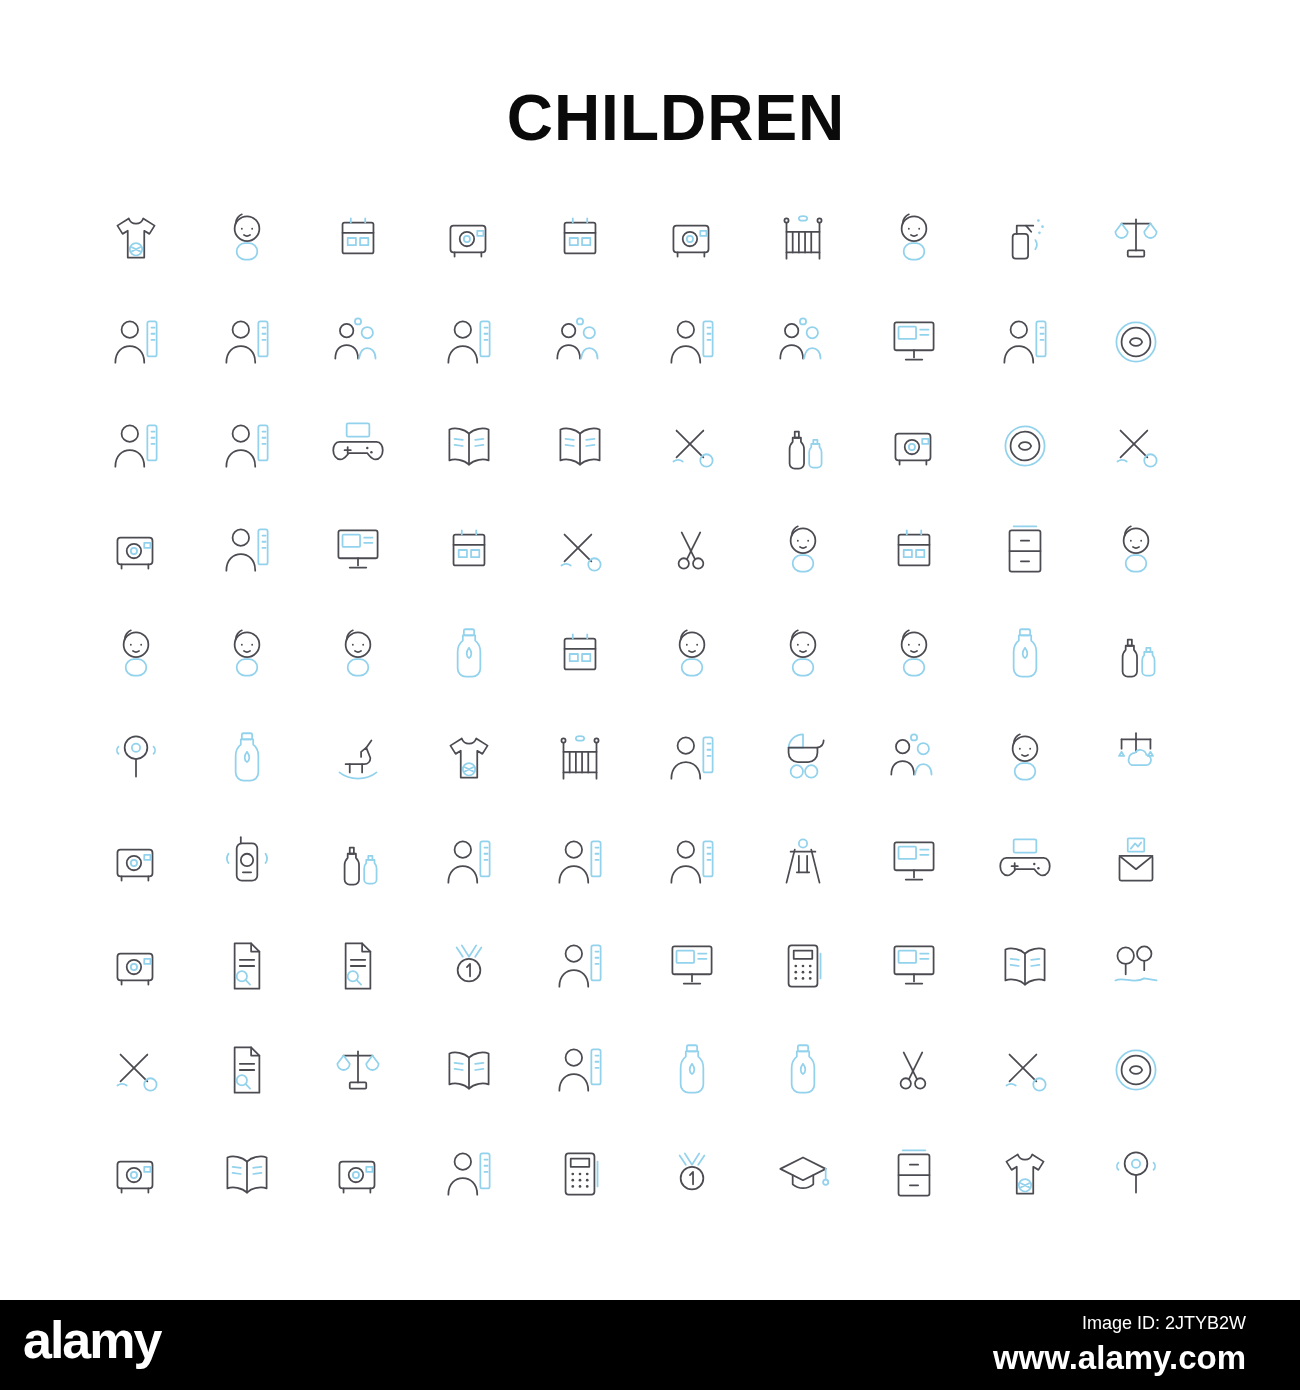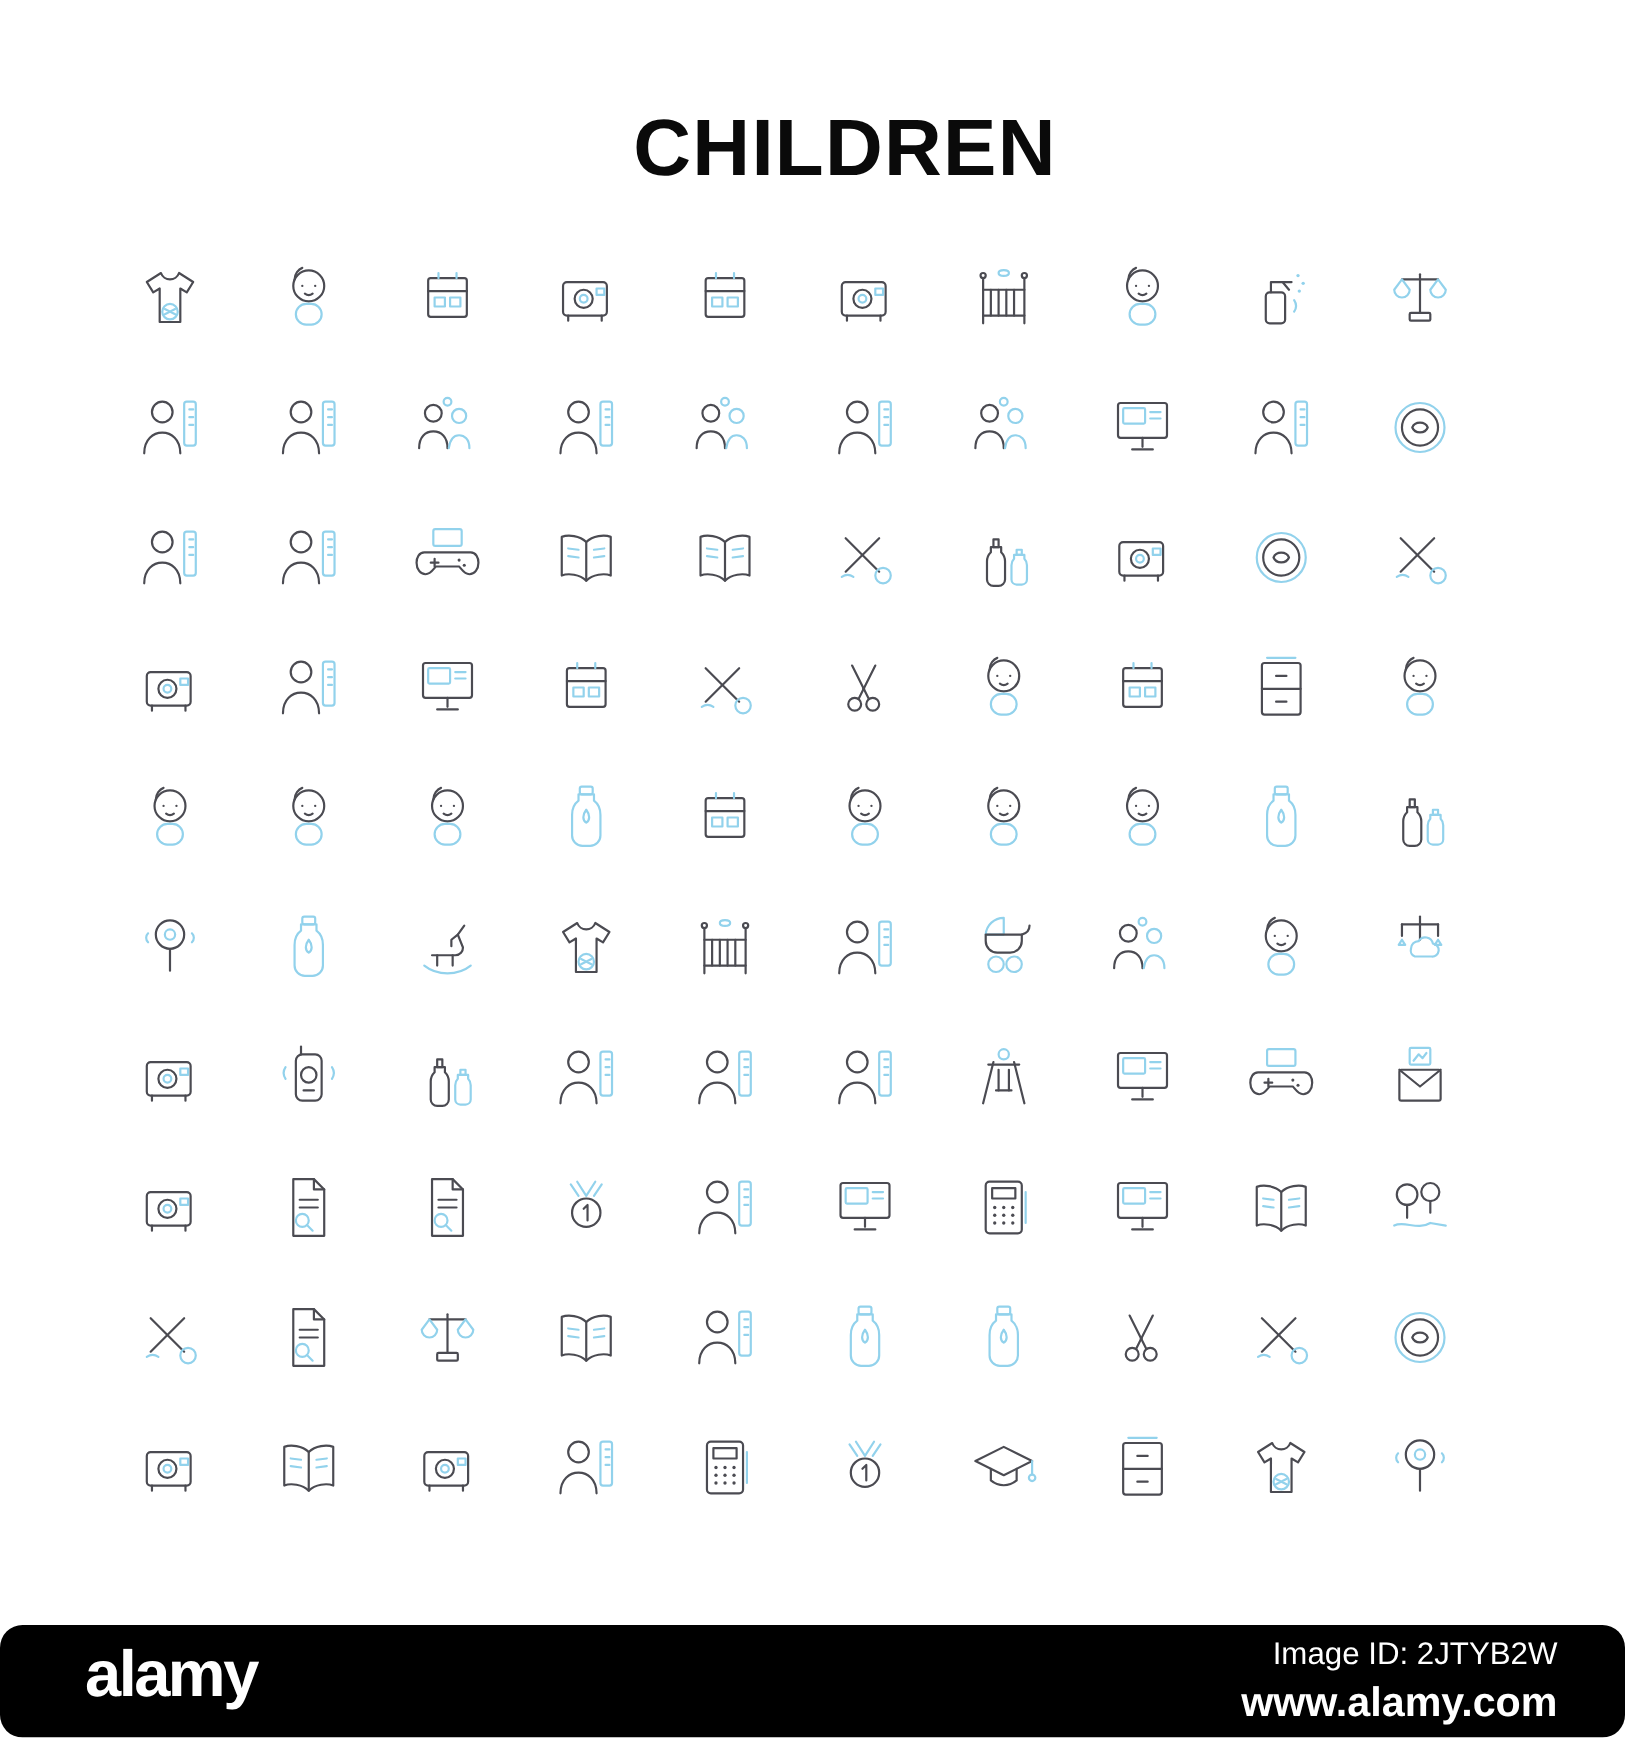--- a/index.html
+++ b/index.html
@@ -14,25 +14,25 @@
   }
   .grid{
     position:absolute;left:80px;top:186px;width:1112px;height:1040px;
     display:grid;grid-template-columns:repeat(10,1fr);grid-template-rows:repeat(10,1fr);
   }
   .cell{display:flex;align-items:center;justify-content:center}
   .cell svg{width:66px;height:66px;display:block}
   .footer{
     position:absolute;left:0;bottom:0;width:100%;height:90px;background:#000000;
     display:flex;align-items:center;justify-content:space-between;
-    box-sizing:border-box;padding:0 54px 0 68px;color:#ffffff;border-radius:18px;
+    box-sizing:border-box;padding:0 54px 0 23px;color:#ffffff;
   }
   .brand{font-size:52px;font-weight:bold;letter-spacing:-2px;line-height:1;padding-bottom:10px}
   .meta{text-align:right}
-  .image-id{font-size:25px;margin-bottom:5px}
+  .image-id{font-size:18px;margin-bottom:5px}
   .url{font-size:33px;font-weight:bold}
 </style>
 </head>
 <body>
 
 <div class="page">
   <h1 class="title">CHILDREN</h1>
   <div class="grid" id="icon-grid">
       <div class="cell">
         <svg viewBox="0 0 64 64">

